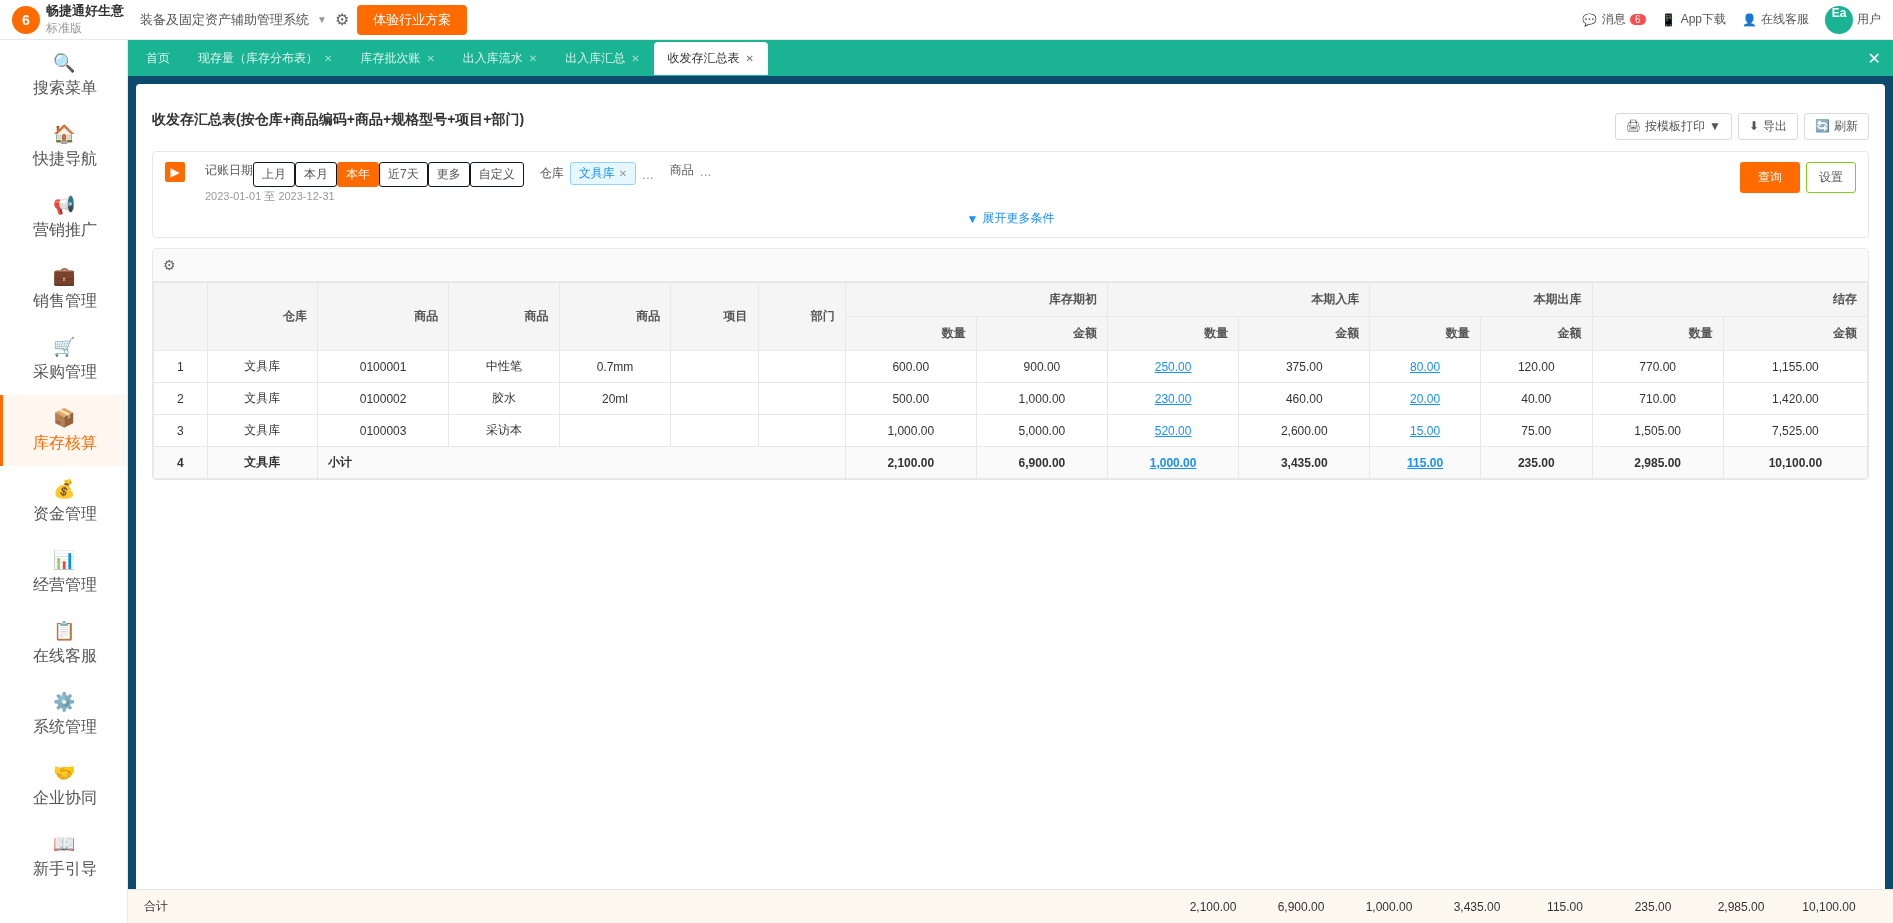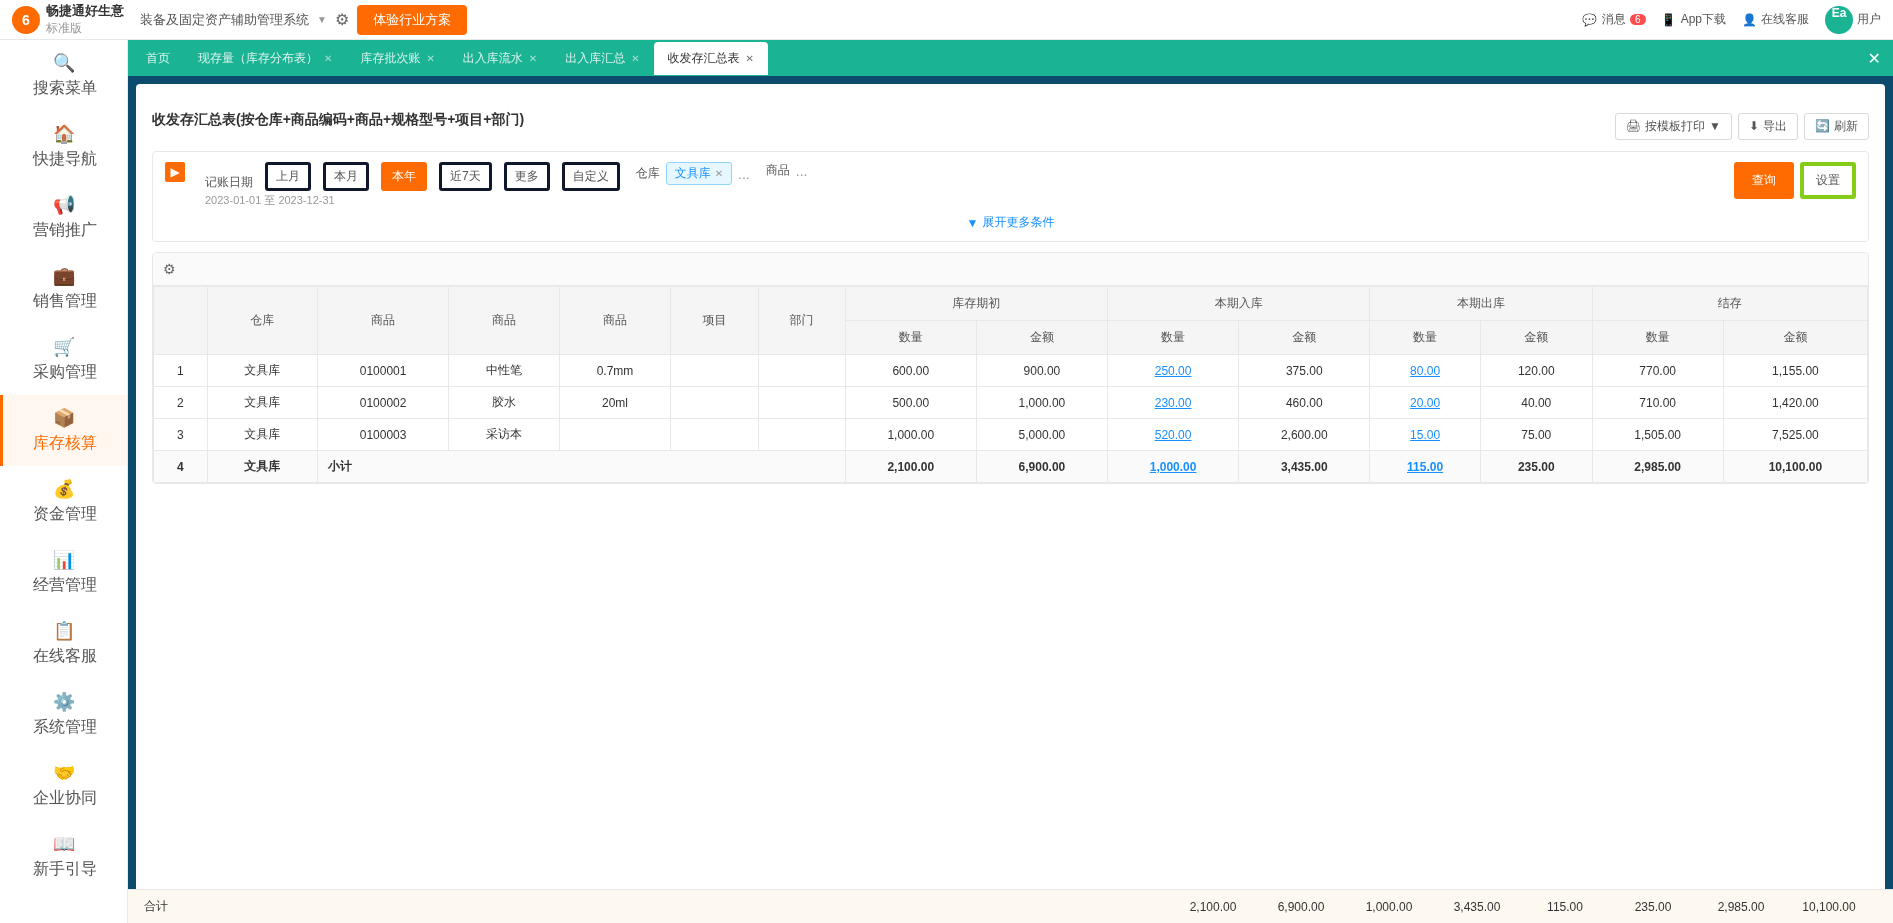--- a/index.html
+++ b/index.html
@@ -42,39 +42,39 @@
     .tab-bar-close { margin-left: auto; color: #fff; cursor: pointer; font-size: 16px; padding: 0 8px; }
 
     
     .page-content { flex: 1; overflow: auto; padding: 27px 16px; background: #fff; margin: 8px; border-radius: 4px; }
 
     
     .page-title { font-size: 14px; font-weight: bold; color: #333; margin-bottom: 12px; }
 
     
     .filter-bar { background: #fff; border: 1px solid #e8e8e8; border-radius: 4px; padding: 10px 12px; margin-bottom: 10px; }
-    .filter-row { display: flex; align-items: flex-end; gap: 12px; flex-wrap: wrap; }
+    .filter-row { display: flex; align-items: flex-start; flex-wrap: wrap; }
     .filter-label { color: #555; font-size: 12px; white-space: nowrap; }
     .filter-group { display: flex; align-items: center; gap: 6px; }
-    .date-filter-btn { padding: 3px 8px; border: 3px solid #0f172a; border-radius: 3px; background: #fff; cursor: pointer; font-size: 12px; color: #555; }
+    .date-filter-btn { padding: 3px 8px; border: 1px solid #0f172a; border-radius: 3px; background: #fff; cursor: pointer; font-size: 12px; color: #555; }
     .date-filter-btn.active { background: #ff6b00; color: #fff; border-color: #ff6b00; }
     .date-range-text { font-size: 11px; color: #999; margin-top: 2px; }
     .warehouse-tag { display: flex; align-items: center; gap: 4px; background: #e6f7ff; border: 1px solid #91d5ff; border-radius: 3px; padding: 2px 8px; font-size: 12px; color: #1890ff; }
     .tag-close { cursor: pointer; color: #999; font-size: 10px; }
     .filter-dots { color: #999; cursor: pointer; font-size: 14px; }
     .expand-btn { display: flex; align-items: center; gap: 4px; color: #1890ff; cursor: pointer; font-size: 12px; }
     .filter-col { display: flex; flex-direction: column; }
     .btn-query { background: #ff6b00; color: #fff; border: none; border-radius: 3px; padding: 6px 18px; cursor: pointer; font-size: 12px; }
-    .btn-settings { background: #fff; color: #555; border: 4px solid #84cc16; border-radius: 3px; padding: 6px 12px; cursor: pointer; font-size: 12px; }
+    .btn-settings { background: #fff; color: #555; border: 1px solid #84cc16; border-radius: 3px; padding: 6px 12px; cursor: pointer; font-size: 12px; }
     .btn-text-icon { display: flex; align-items: center; gap: 4px; color: #555; cursor: pointer; font-size: 12px; border: 1px solid #d9d9d9; border-radius: 3px; padding: 4px 10px; background: #fff; }
     .expand-row { display: flex; justify-content: center; margin-top: 6px; }
 
     
     .data-table { width: 100%; border-collapse: collapse; font-size: 12px; }
-    .data-table th { background: #f5f5f5; padding: 8px 10px; text-align: center; border: 1px solid #e8e8e8; font-weight: 400; color: #555; white-space: nowrap; }
+    .data-table th { background: #f5f5f5; padding: 8px 10px; text-align: right; border: 1px solid #e8e8e8; font-weight: 700; color: #555; white-space: nowrap; }
     .data-table td { padding: 7px 10px; text-align: center; border: 1px solid #e8e8e8; color: #333; white-space: nowrap; }
     .data-table .link-text { color: #1890ff; text-decoration: underline; cursor: pointer; }
     .data-table .bold-row td { font-weight: bold; background: #fafafa; }
     .col-header-group { background: #f0f0f0; }
     .table-container { border: 1px solid #e8e8e8; border-radius: 4px; overflow: hidden; }
     .table-settings-row { display: flex; align-items: center; padding: 8px 10px; background: #fafafa; border-bottom: 1px solid #e8e8e8; }
     .settings-gear { font-size: 14px; color: #666; cursor: pointer; }
 
     
     .footer-bar { position: fixed; bottom: 0; left: 128px; right: 0; background: #fef9f0; border-top: 1px solid #e8e8e8; padding: 8px 16px; display: flex; align-items: center; font-size: 12px; color: #333; }

